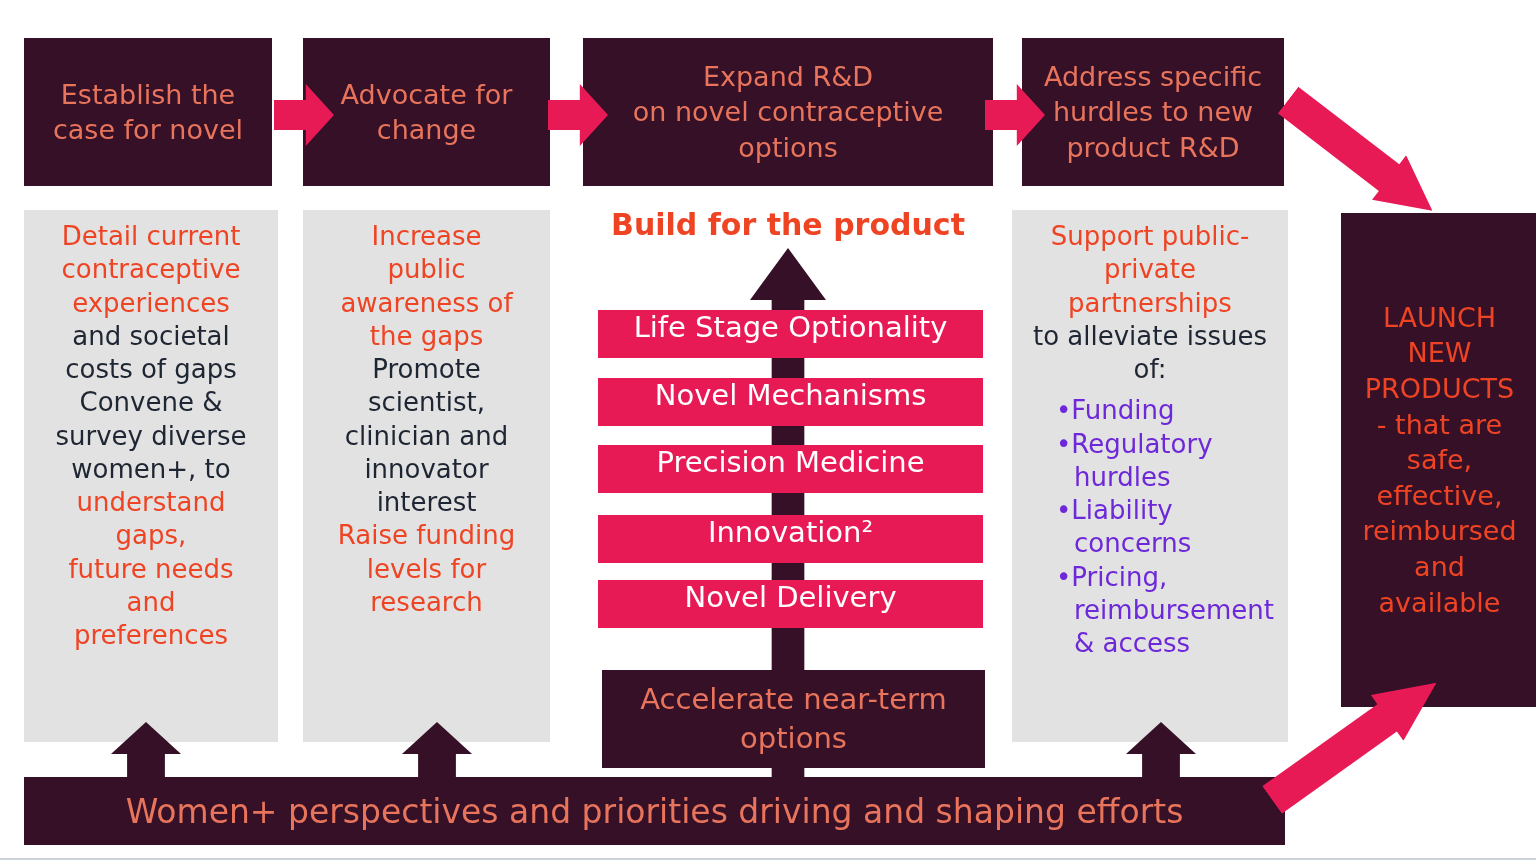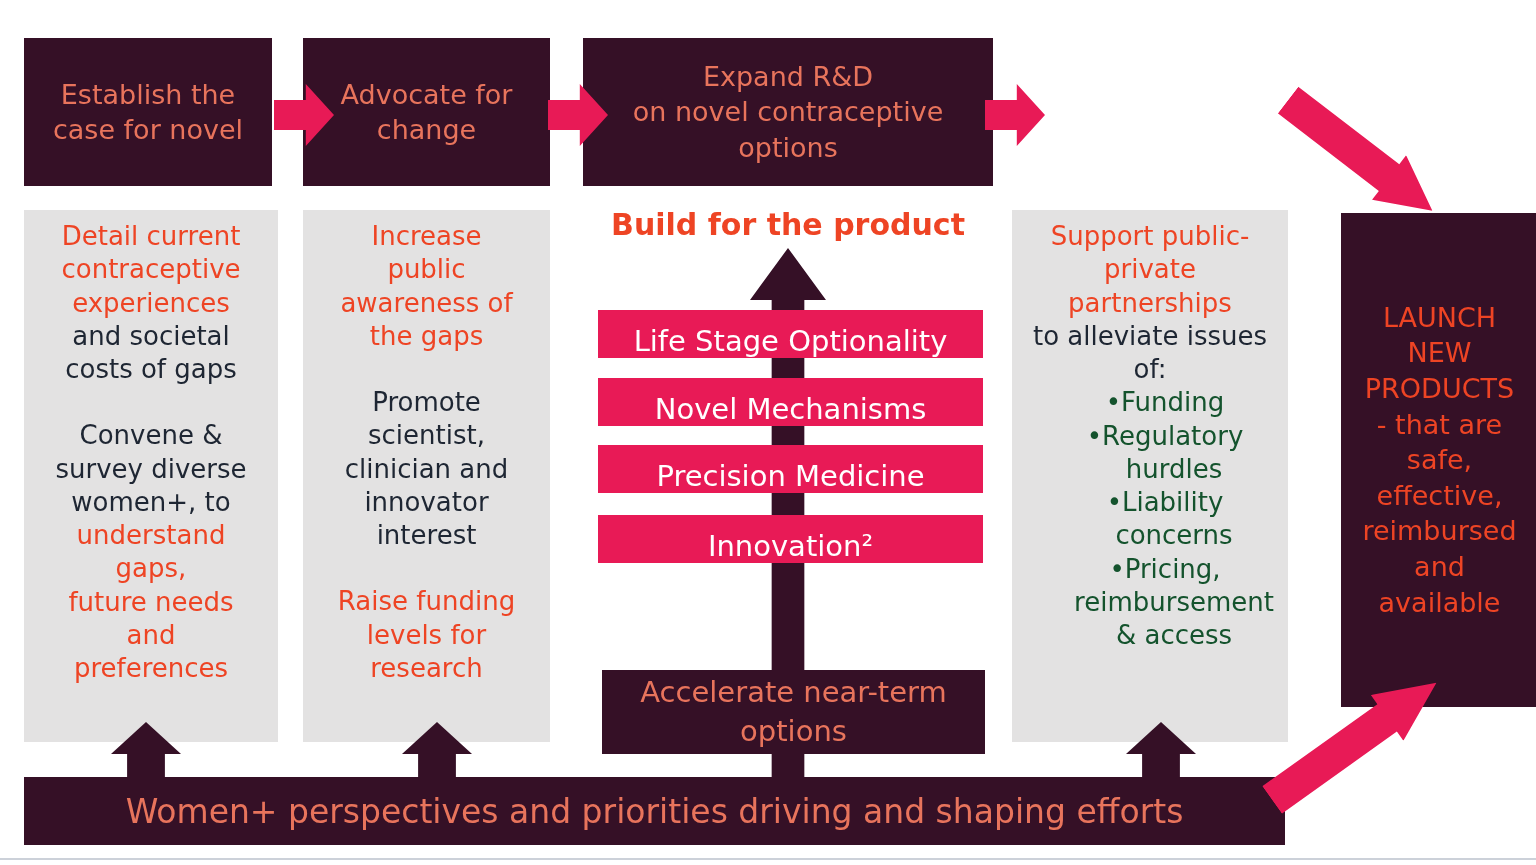--- a/index.html
+++ b/index.html
@@ -12,63 +12,63 @@
     position:absolute;background:#351026;display:flex;align-items:center;justify-content:center;
     text-align:center;z-index:1;
   }
   .top-box{color:#e8745c;font-size:27px;line-height:1.3;font-weight:500;}
   .gray-box{
     position:absolute;background:#e3e2e2;z-index:1;text-align:center;
     font-size:26px;line-height:1.28;box-sizing:border-box;padding:10px 4px;
   }
   .seg-accent{color:#ee4424;font-weight:500;}
   .seg-dark{color:#1e2633;font-weight:500;}
-  .gap{margin-top:33px;}
+  .gap{}
   .center-heading{
     position:absolute;left:583px;top:207px;width:410px;text-align:center;
     color:#ee4424;font-size:30px;font-weight:bold;z-index:2;
   }
   .pink-bar{
     position:absolute;left:598px;width:385px;height:48px;background:#e81a56;
-    color:#ffffff;font-size:29px;display:flex;align-items:flex-end;justify-content:center;
+    color:#ffffff;font-size:29px;display:flex;align-items:flex-start;justify-content:center;
     z-index:2;
   }
   .rarrow{
     position:absolute;width:60px;height:62px;background:#e81a56;z-index:3;
     clip-path:polygon(0 26%,53% 26%,53% 0,100% 50%,53% 100%,53% 74%,0 74%);
   }
   .uparrow{
     position:absolute;width:70px;height:56px;background:#351026;z-index:1;
     clip-path:polygon(50% 0,100% 57%,77% 57%,77% 100%,23% 100%,23% 57%,0 57%);
   }
   .long-arrow{
     position:absolute;left:750px;top:248px;width:76px;height:530px;background:#351026;z-index:1;
     clip-path:polygon(50% 0,100% 9.8%,71.5% 9.8%,71.5% 100%,28.5% 100%,28.5% 9.8%,0 9.8%);
   }
   .diag{
     position:absolute;height:56px;background:#e81a56;z-index:3;
     clip-path:polygon(0 20%,70% 20%,70% 0,100% 50%,70% 100%,70% 80%,0 80%);
   }
   .accelerate-box{
-    position:absolute;left:602px;top:670px;width:383px;height:84px;background:#351026;
+    position:absolute;left:602px;top:670px;width:383px;height:98px;background:#351026;
     color:#e8745c;font-size:29px;line-height:1.35;display:flex;align-items:center;justify-content:center;
     text-align:center;z-index:2;
   }
   .launch-box{
     position:absolute;left:1305px;top:213px;width:197px;height:494px;background:#351026;
     color:#ee4424;font-size:27px;line-height:1.32;display:flex;align-items:center;justify-content:center;
     text-align:center;z-index:2;font-weight:500;margin-left:36px;
   }
   .bottom-bar{
     position:absolute;left:24px;top:777px;width:1261px;height:68px;background:#351026;
     color:#e8745c;font-size:33px;display:flex;align-items:center;justify-content:center;
     text-align:center;z-index:1;
   }
   .bullets{
-    list-style:none;margin:0;padding:0 0 0 30px;text-align:center;color:#14532d;
+    list-style:none;margin:8px;padding:0 0 0 30px;text-align:left;color:#6d28d9;
     font-size:26px;line-height:1.28;font-weight:500;
   }
   .bullets li{padding-left:18px;text-indent:-18px;}
   .bottom-line{position:absolute;left:0;top:858px;width:1536px;height:2px;background:#ccd1d9;z-index:0;}
 </style>
 </head>
 <body>
 
 <div class="canvas">
 
@@ -77,20 +77,25 @@
 case for novel</span>
   </div>
   <div class="dark-box top-box" style="left:303px;top:38px;width:247px;height:148px">
     <span class="preline">Advocate for
 change</span>
   </div>
   <div class="dark-box top-box" style="left:583px;top:38px;width:410px;height:148px">
     <span class="preline">Expand R&amp;D
 on novel contraceptive
 options</span>
+  </div>
+  <div class="dark-box top-box" style="left:1022px;top:38px;width:262px;height:148px">
+    <span class="preline">Address specific
+hurdles to new
+product R&amp;D</span>
   </div>
 
   <div class="rarrow" style="left:274px;top:84px"></div>
   <div class="rarrow" style="left:548px;top:84px"></div>
   <div class="rarrow" style="left:985px;top:84px"></div>
 
   <div class="diag" style="left:1288px;top:72px;width:182px;transform:rotate(37.5deg);transform-origin:0 28px"></div>
   <div class="diag" style="left:1272px;top:772px;width:202px;transform:rotate(-35.5deg);transform-origin:0 28px"></div>
 
   <div class="gray-box" style="left:24px;top:210px;width:254px;height:532px">
@@ -131,20 +136,23 @@
   </div>
   <div class="pink-bar" style="top:378px">
     <span>Novel Mechanisms</span>
   </div>
   <div class="pink-bar" style="top:445px">
     <span>Precision Medicine</span>
   </div>
   <div class="pink-bar" style="top:515px">
     <span>Innovation²</span>
   </div>
+  <div class="pink-bar" style="top:580px">
+    <span>Novel Delivery</span>
+  </div>
   <div class="accelerate-box">
     <span class="preline">Accelerate near-term
 options</span>
   </div>
 
   <div class="gray-box" style="left:1012px;top:210px;width:276px;height:532px;padding:10px 6px">
     <div class="seg-accent preline">Support public-
 private
 partnerships</div>
     <div class="seg-dark preline">to alleviate issues

